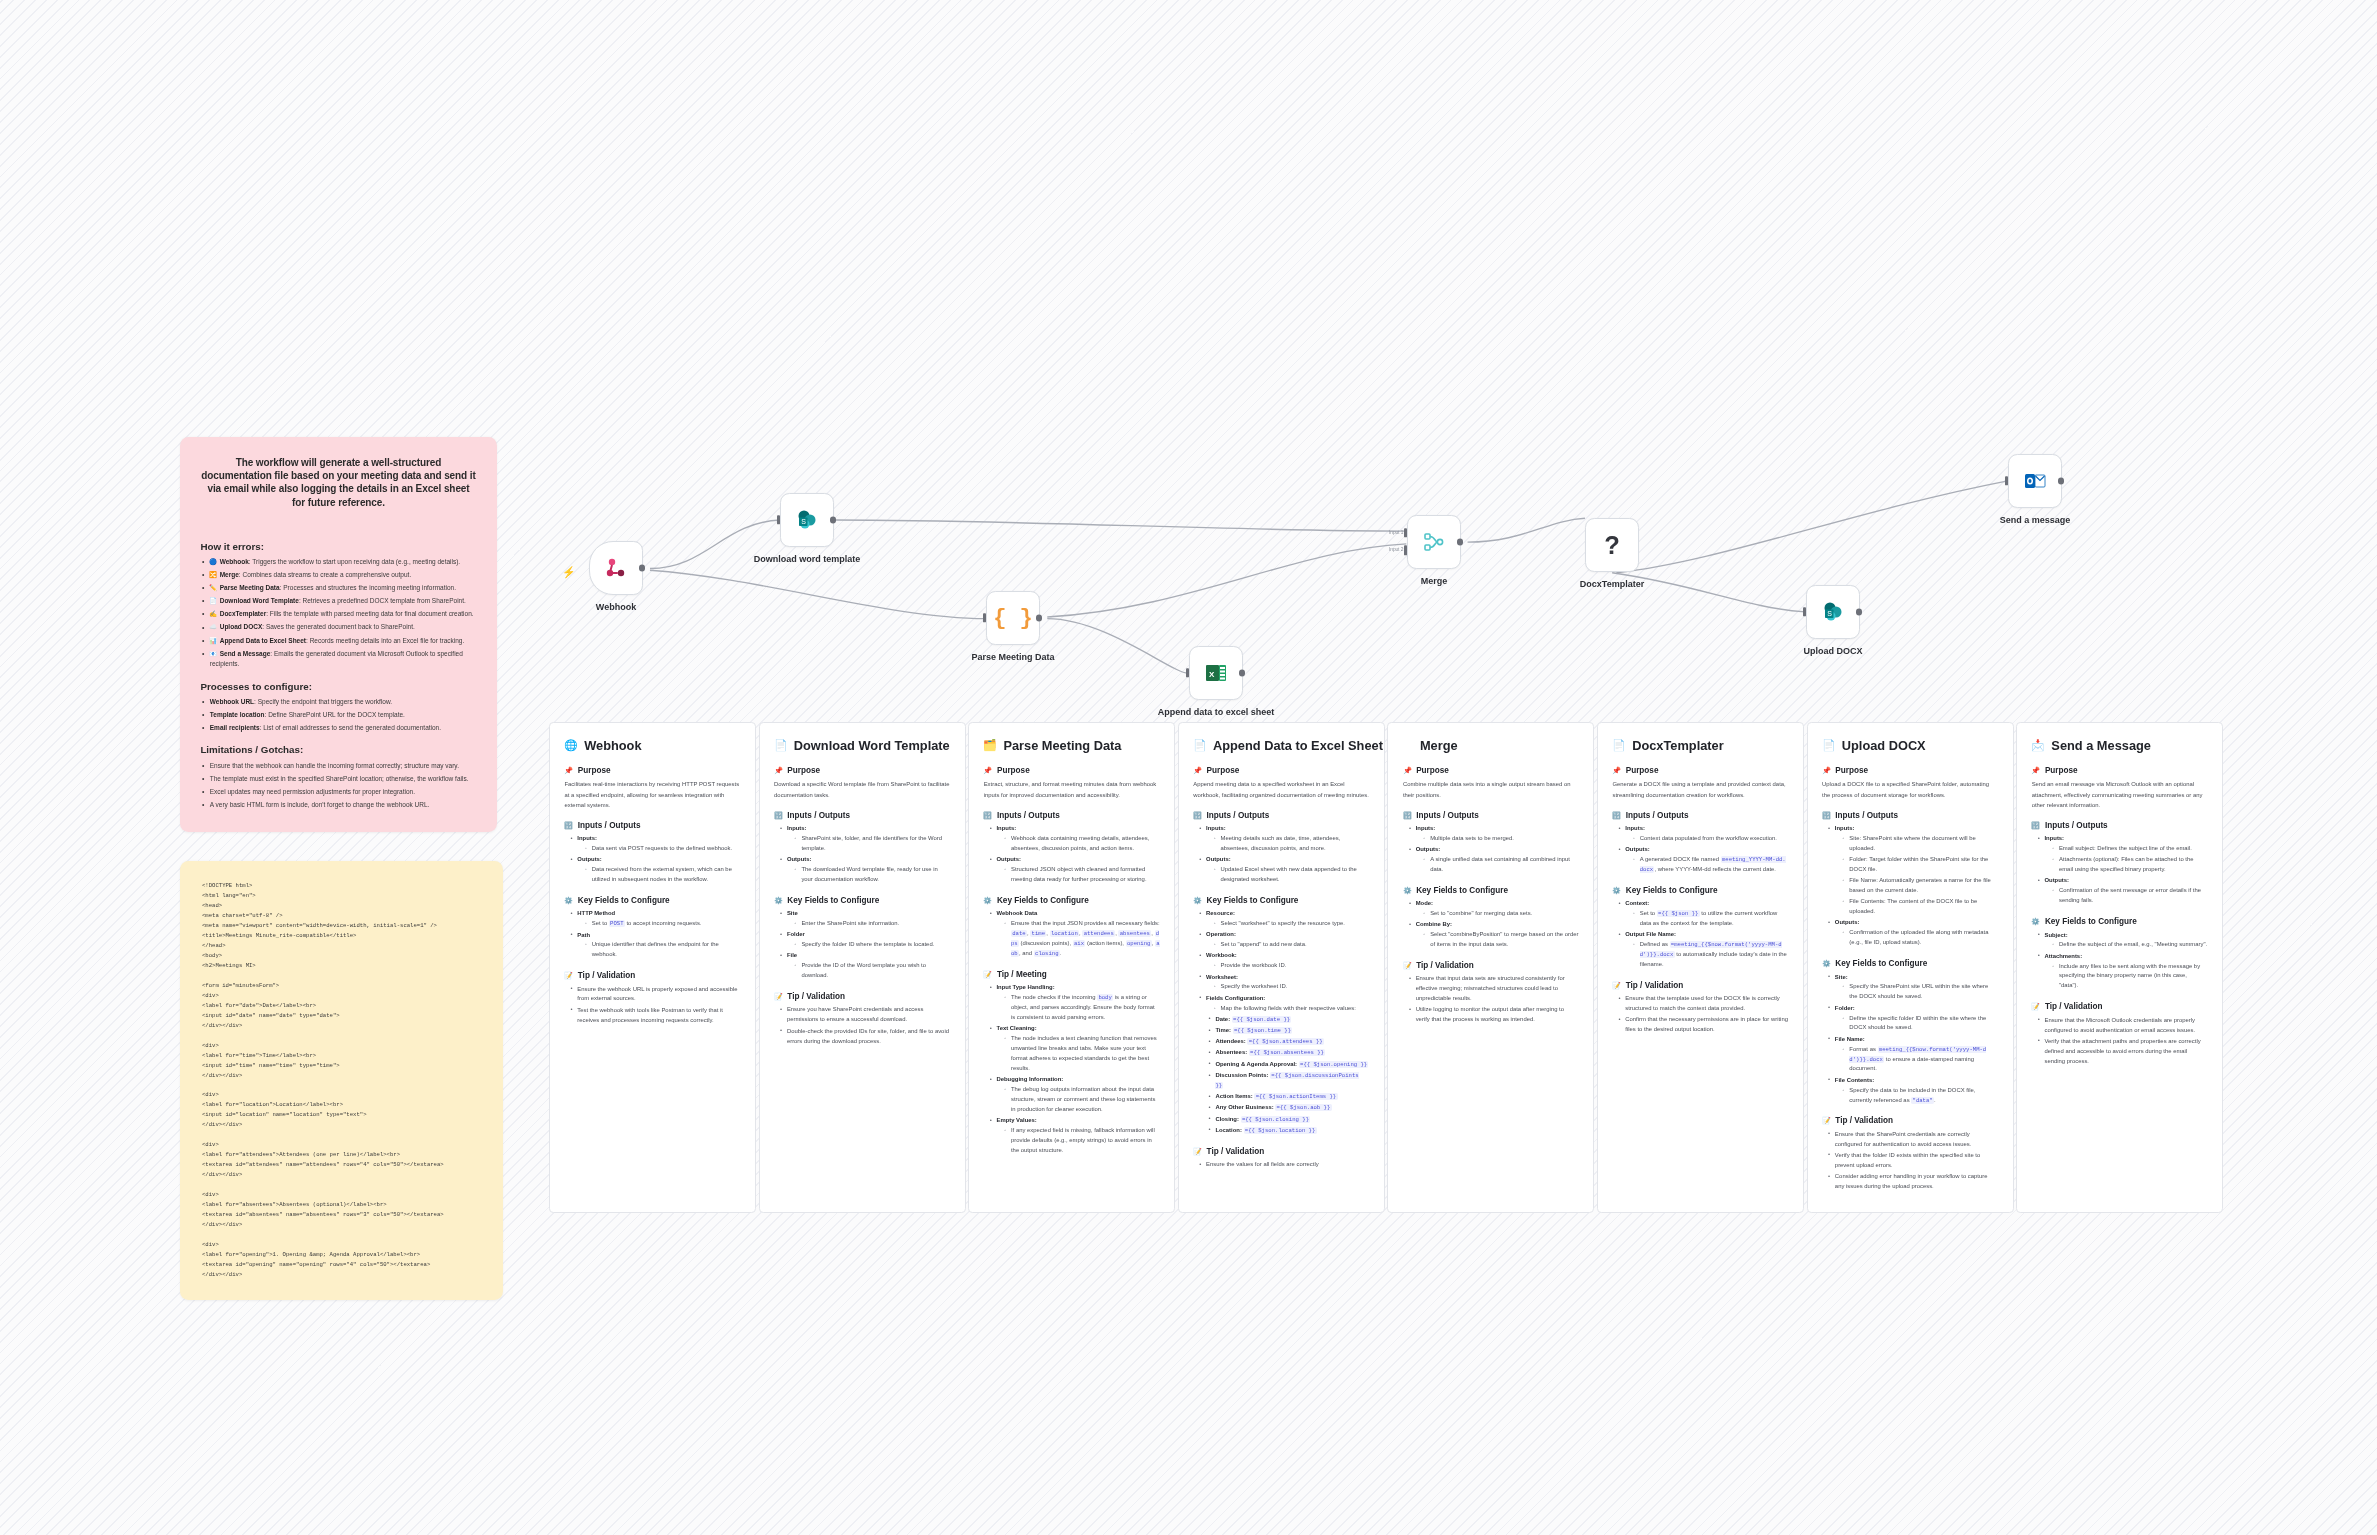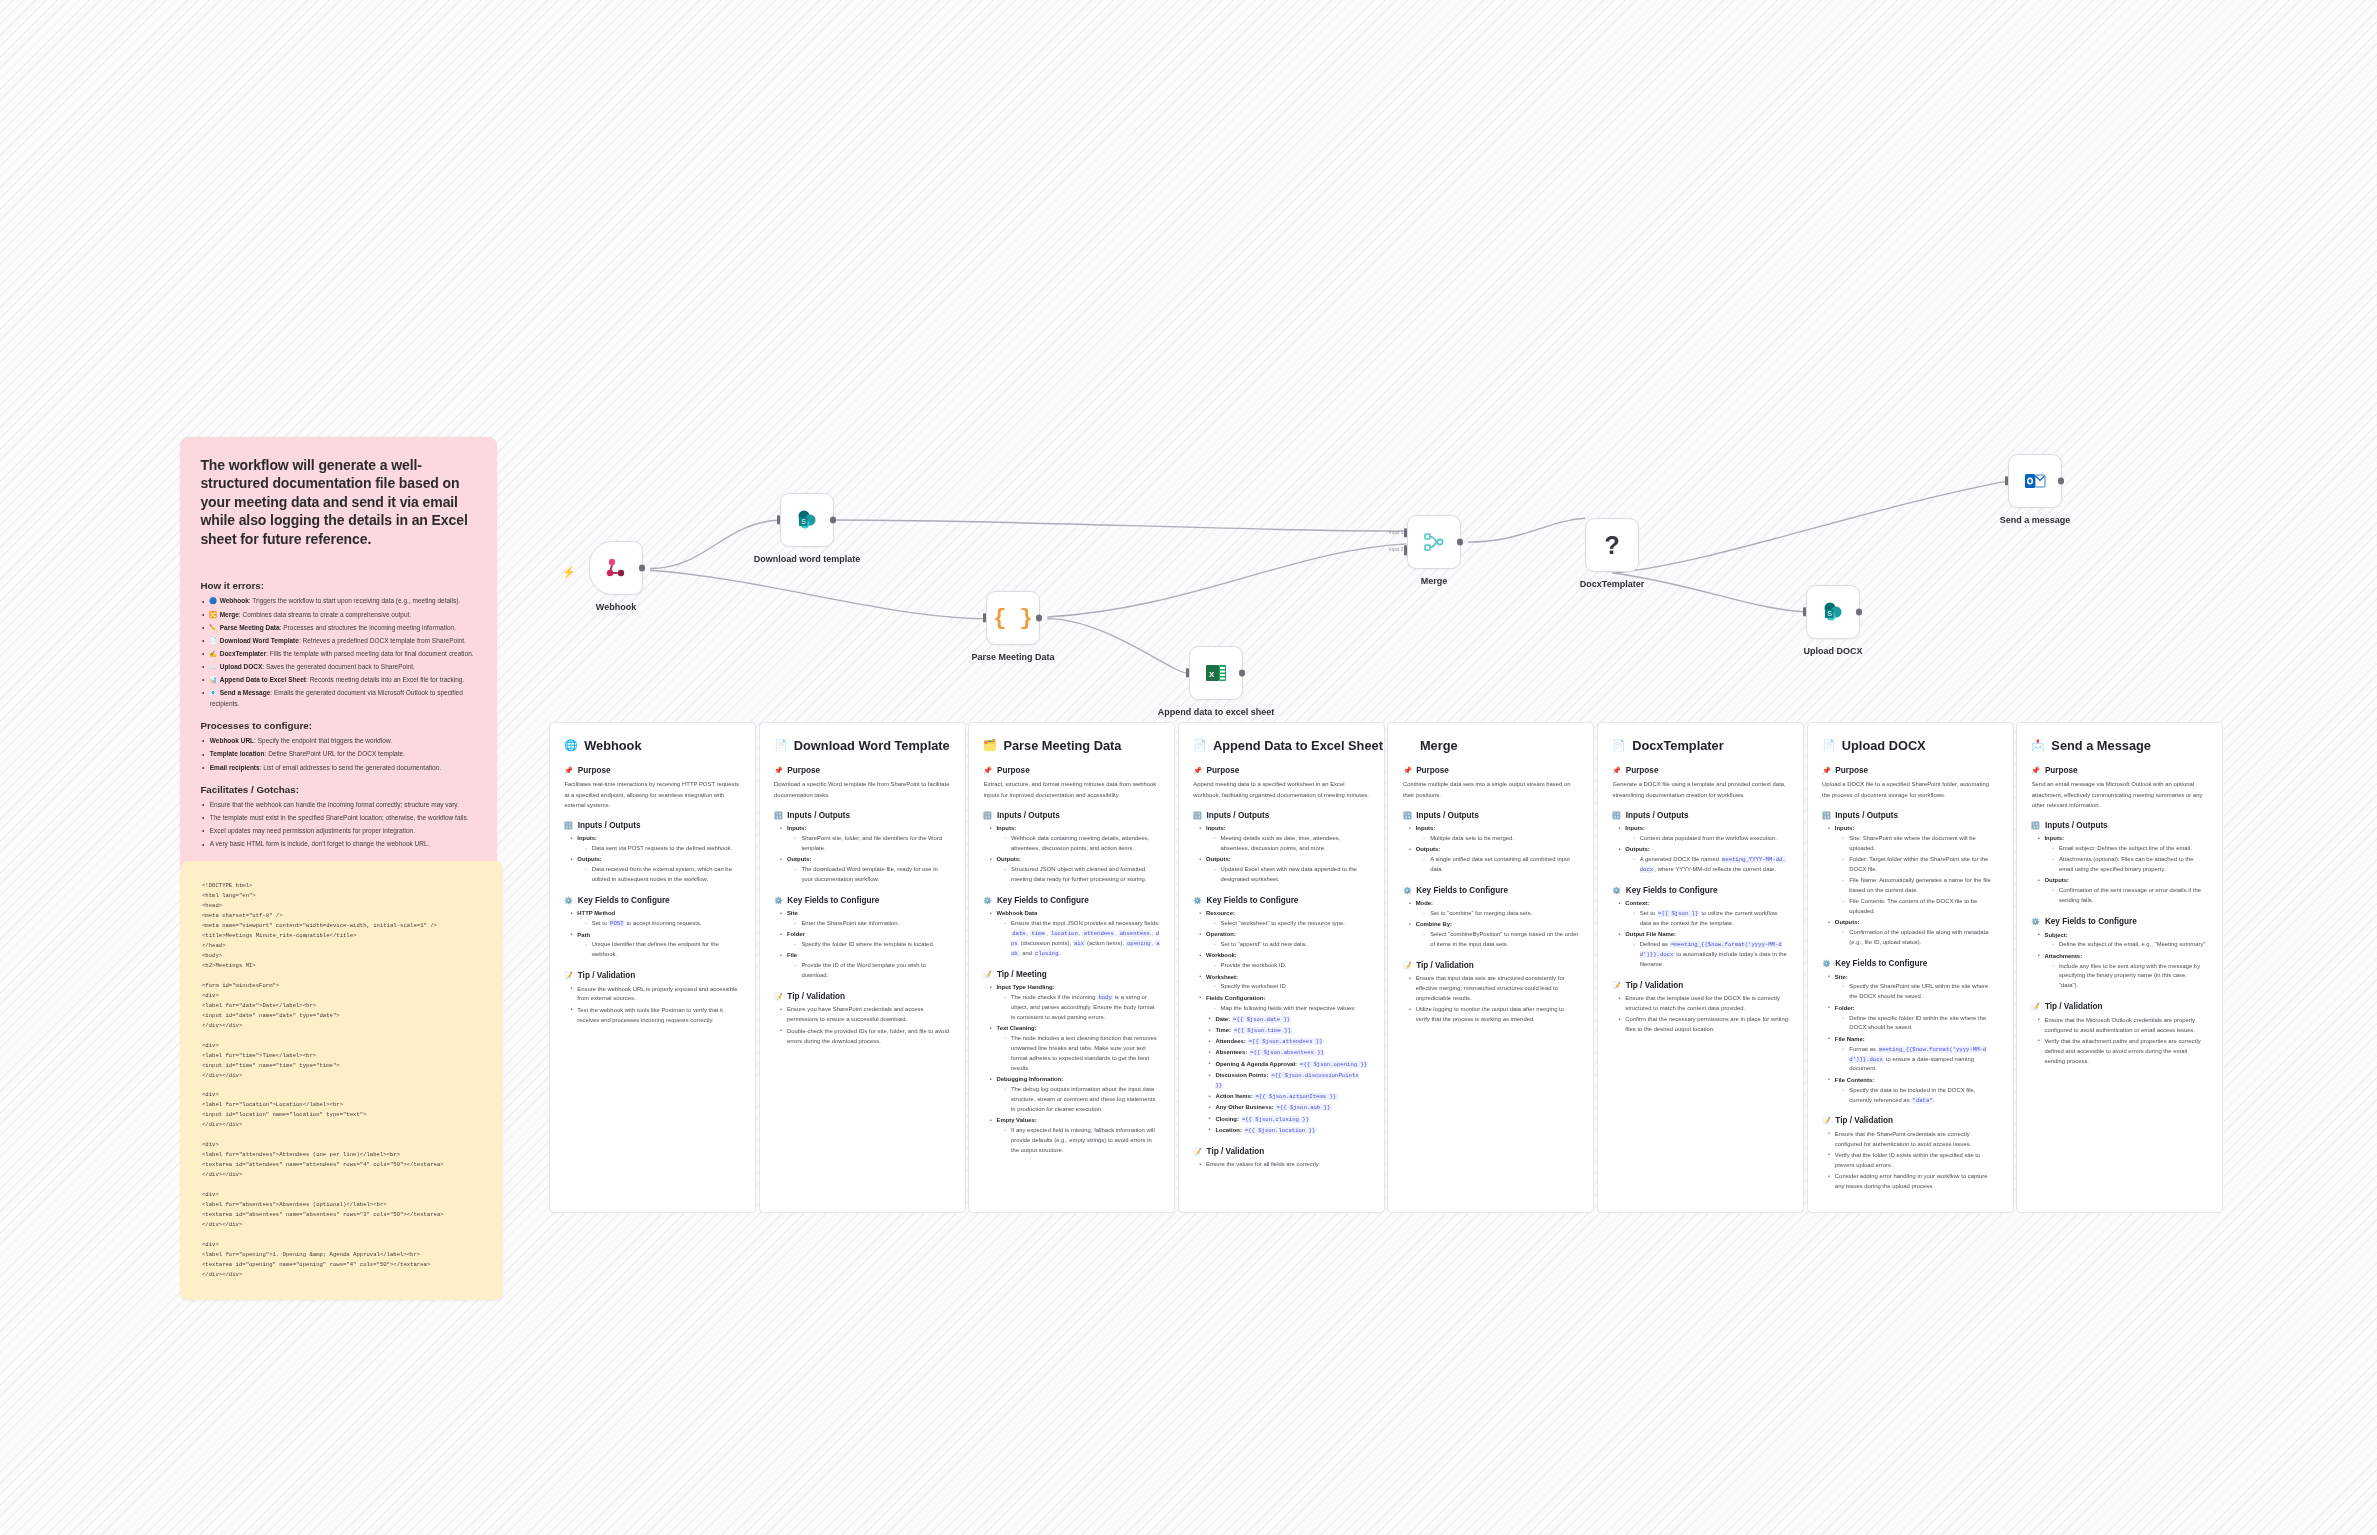--- a/index.html
+++ b/index.html
@@ -26,22 +26,23 @@
     border-radius: 8.5px;
     padding: 19px 20.4px;
     box-shadow: 0 0.9px 2.6px rgba(0,0,0,0.06);
   }
   #note-overview {
     left: 180px; top: 437px; width: 317px;
     background: #fcd9de;
     color: #2b2b2b;
   }
   #note-overview .note-title {
-    font-size: 14px; font-weight: 700; line-height: 1.32; letter-spacing: -0.1px;
+    font-size: 10px; font-weight: 700; line-height: 1.32; letter-spacing: -0.1px;
     margin-bottom: 32px;
+    text-align: center;
   }
   #note-overview h4 {
     font-size: 9.8px; font-weight: 700; margin: 11px 0 5.1px;
   }
   #note-overview ul { list-style: none; }
   #note-overview li {
     font-size: 6.5px; line-height: 1.62; margin-bottom: 2.6px;
     padding-left: 9.4px; position: relative; color: #3a3a3a;
   }
   #note-overview li:before {
@@ -276,21 +277,21 @@
       <li><span class="emoji">☁️</span> <b>Upload DOCX</b>: Saves the generated document back to SharePoint.</li>
       <li><span class="emoji">📊</span> <b>Append Data to Excel Sheet</b>: Records meeting details into an Excel file for tracking.</li>
       <li><span class="emoji">📧</span> <b>Send a Message</b>: Emails the generated document via Microsoft Outlook to specified recipients.</li>
     </ul>
   <h4>Processes to configure:</h4>
   <ul id="params-list">
       <li><b>Webhook URL</b>: Specify the endpoint that triggers the workflow.</li>
       <li><b>Template location</b>: Define SharePoint URL for the DOCX template.</li>
       <li><b>Email recipients</b>: List of email addresses to send the generated documentation.</li>
     </ul>
-  <h4>Facilitates / Gotchas:</h4>
+  <h4>Limitations / Gotchas:</h4>
   <ul id="limits-list">
       <li>Ensure that the webhook can handle the incoming format correctly; structure may vary.</li>
       <li>The template must exist in the specified SharePoint location; otherwise, the workflow fails.</li>
       <li>Excel updates may need permission adjustments for proper integration.</li>
       <li>A very basic HTML form is include, don't forget to change the webhook URL.</li>
     </ul>
 </div>
 
 <div class="sticky" id="note-code">
   <pre>&lt;!DOCTYPE html&gt;

